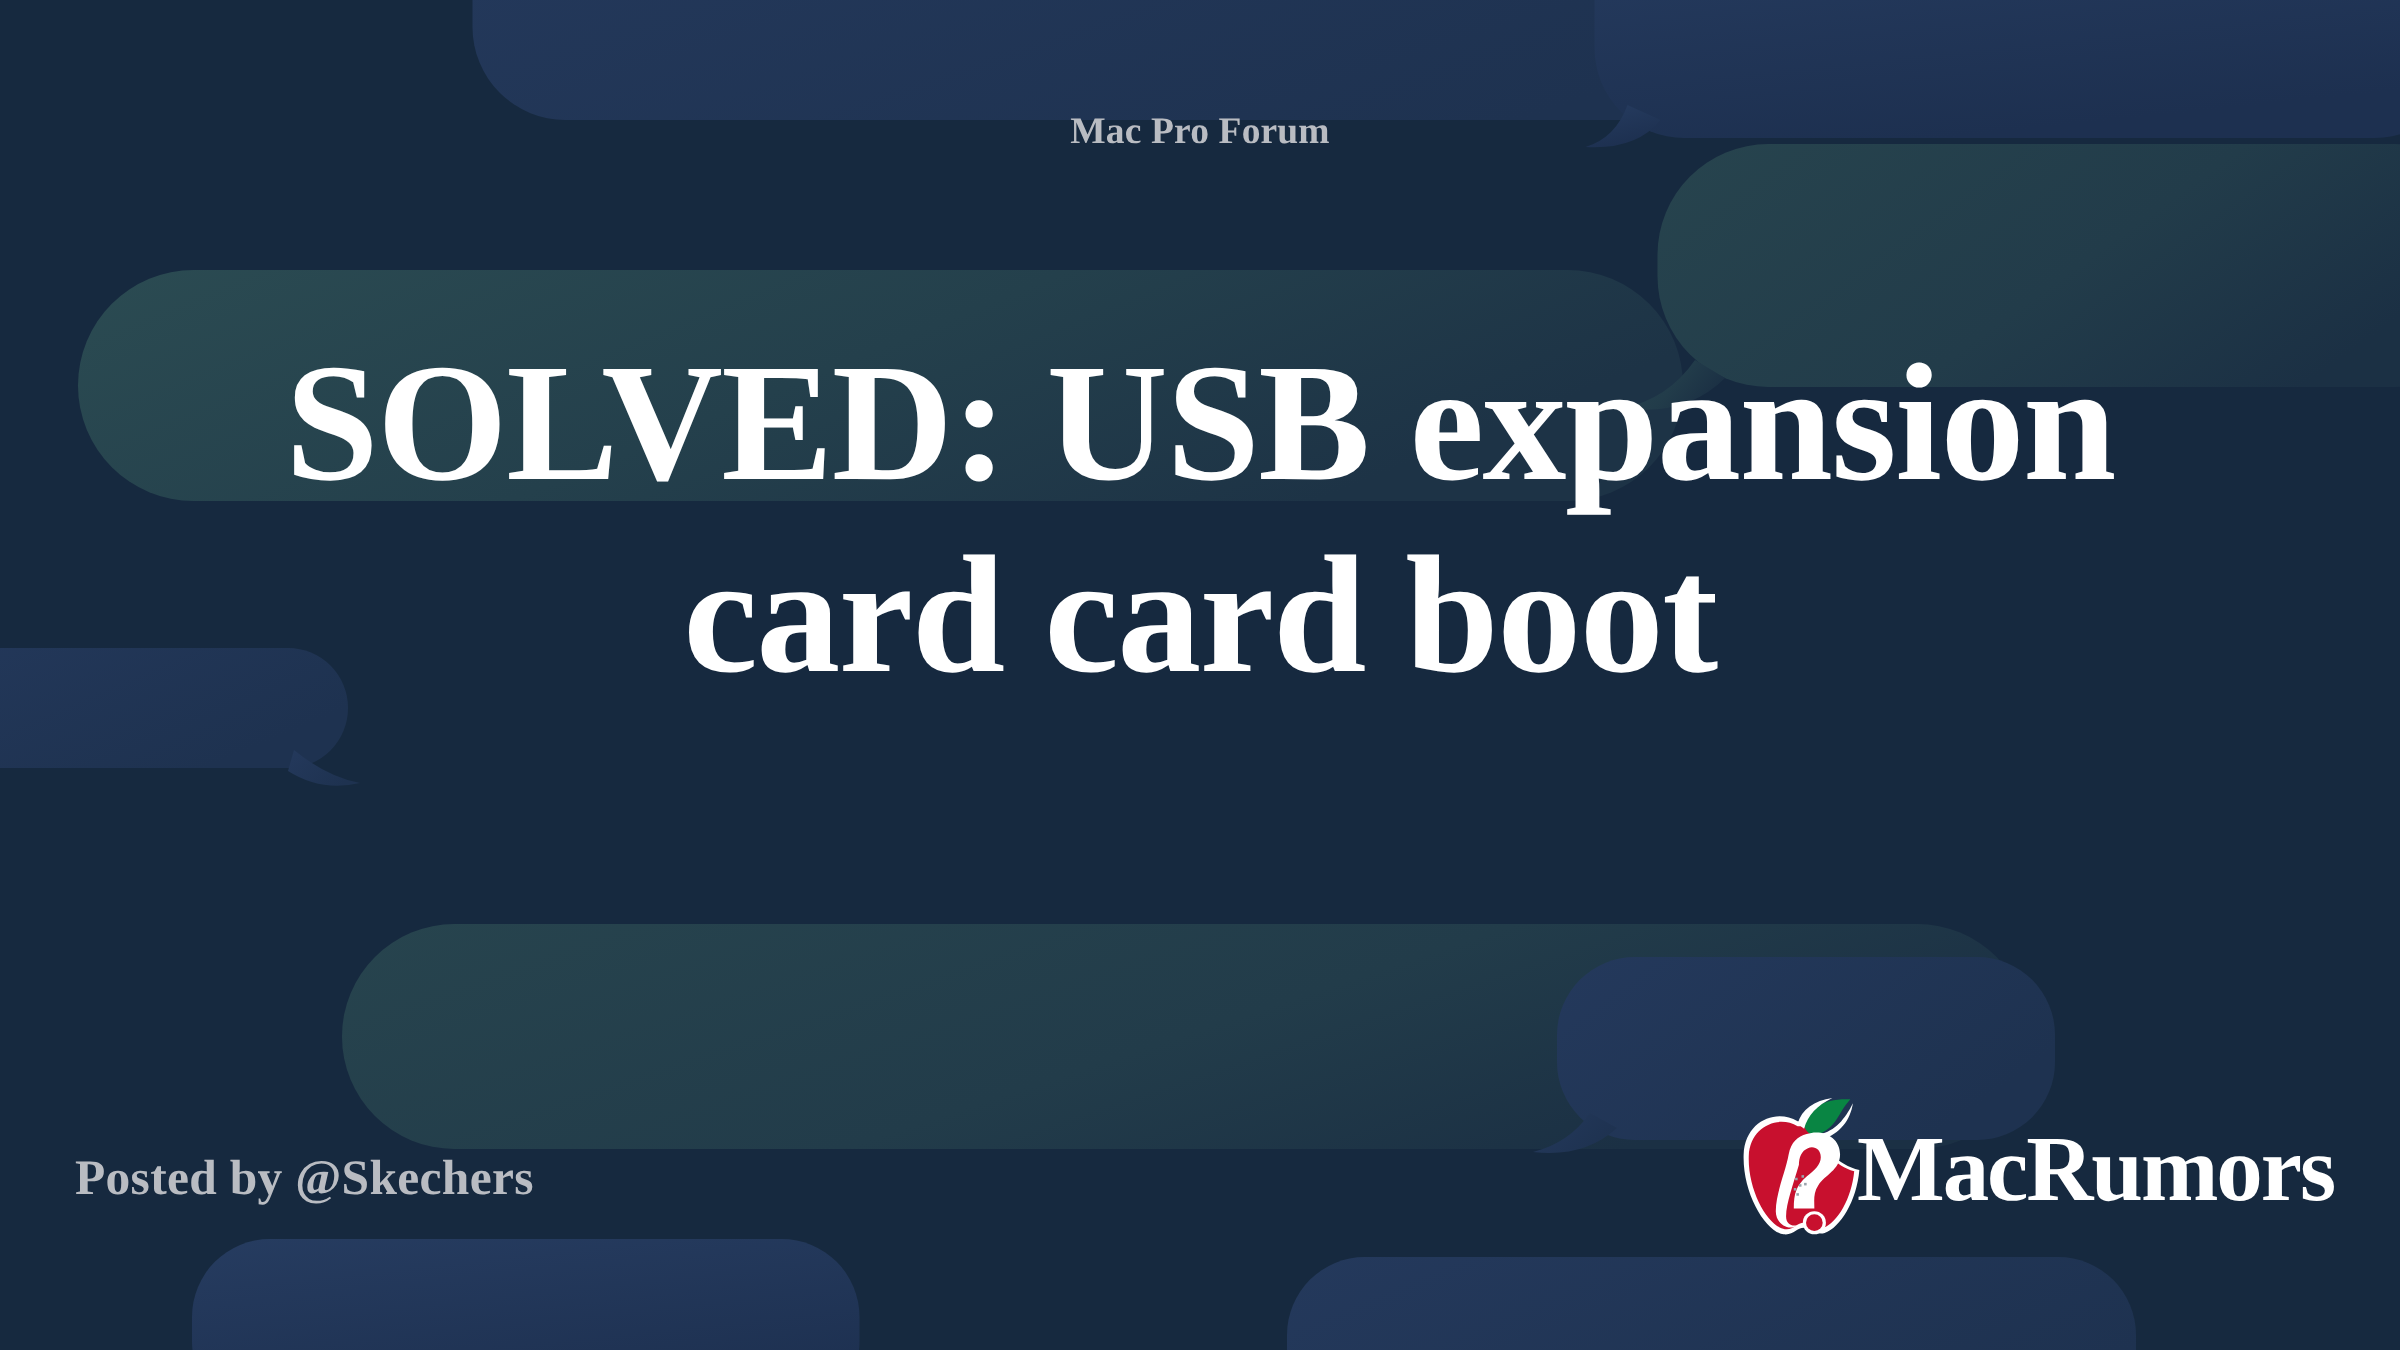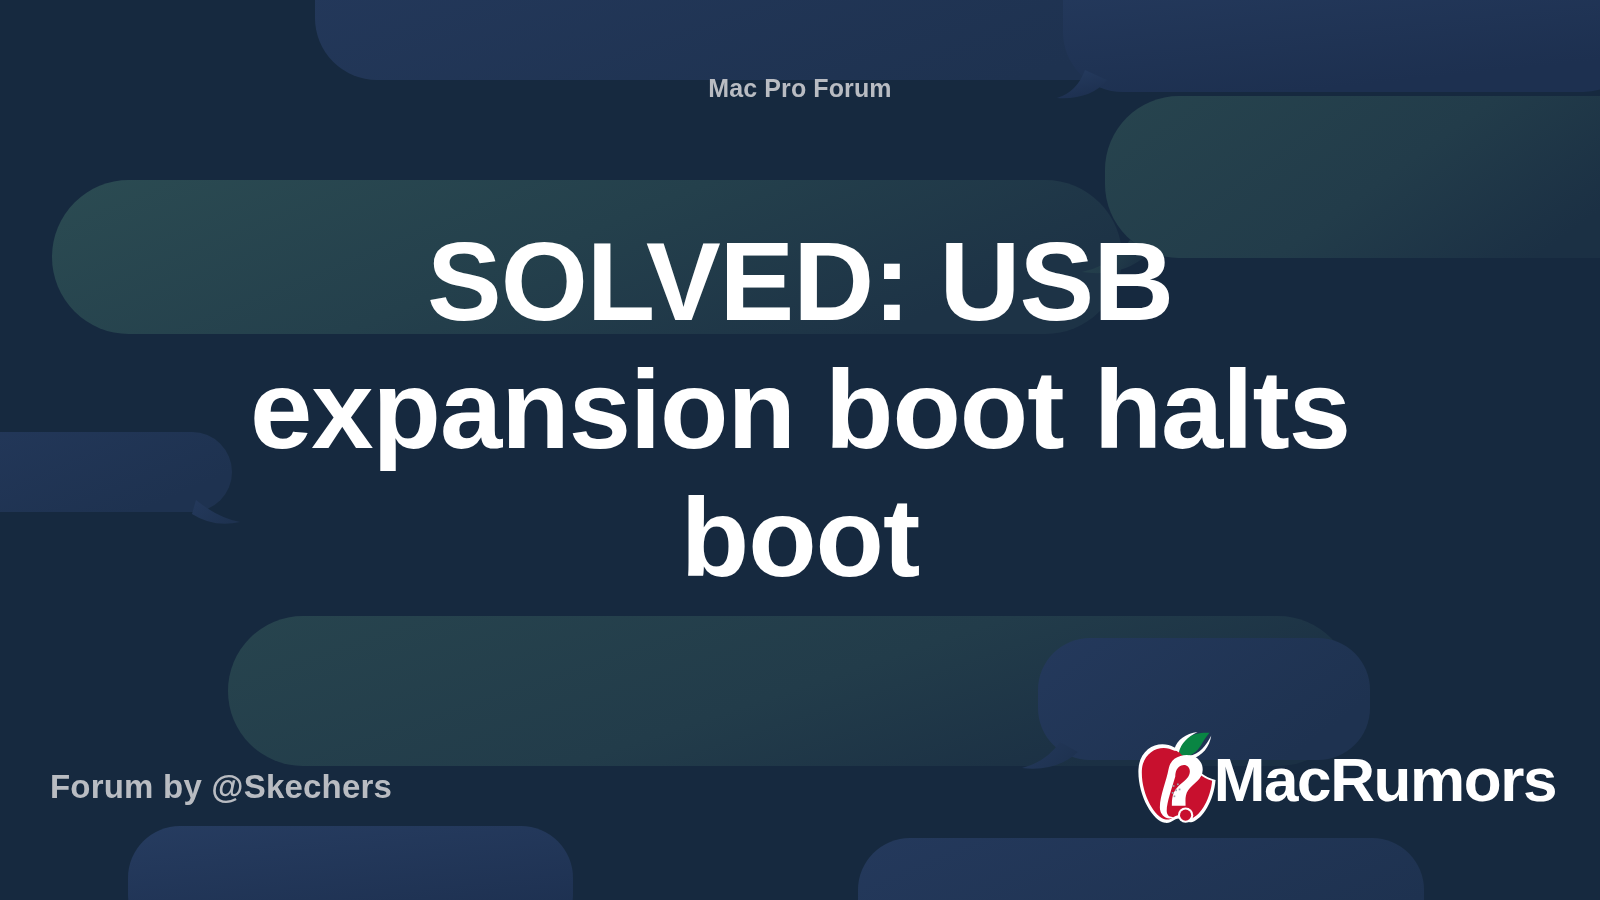--- a/index.html
+++ b/index.html
@@ -7,21 +7,21 @@
     padding: 0;
     background: #0f1d2e;
   }
 
   #card {
     position: relative;
     width: 1600px;
     height: 900px;
     overflow: hidden;
     background: #16293f;
-    font-family: Liberation Sans, sans-serif;
+    font-family: Liberation Serif, serif;
   }
 
   
   #bg-shapes {
     position: absolute;
     inset: 0;
     width: 1600px;
     height: 900px;
     pointer-events: none;
   }
@@ -165,23 +165,23 @@
 
     <g>
       <rect x="858" y="838" width="566" height="120" rx="52" fill="url(#gBlue)"></rect>
     </g>
   </svg>
 
   <div id="content">
 
     <div class="forum-name">Mac Pro Forum</div>
 
-    <div class="post-title">SOLVED: USB expansion boot halts boot</div>
-
-    <div class="posted-by">Forum by @Skechers</div>
+    <div class="post-title">SOLVED: USB expansion card card boot</div>
+
+    <div class="posted-by">Posted by @Skechers</div>
 
     <div class="brand">
 
       <svg class="brand-mark" viewBox="0 0 100 112" xmlns="http://www.w3.org/2000/svg">
 
         <path d="M47 18 C30 8 6 18 5 44 C4 74 22 104 36 106 C44 107 46 101 52 101
                  C58 101 61 107 68 105 C80 101 93 80 95 56 C78 52 66 38 65 26 C59 20 53 18 47 18 Z" fill="#ffffff"></path>
 
         <path d="M47 22 C32 13 10 22 9 45 C8 72 24 100 37 102 C44 103 46 97 52 97
                  C58 97 61 103 67 101 C78 97 89 78 91 57 C76 53 66 40 65 29 C59 24 53 22 47 22 Z" fill="#c8102e"></path>

